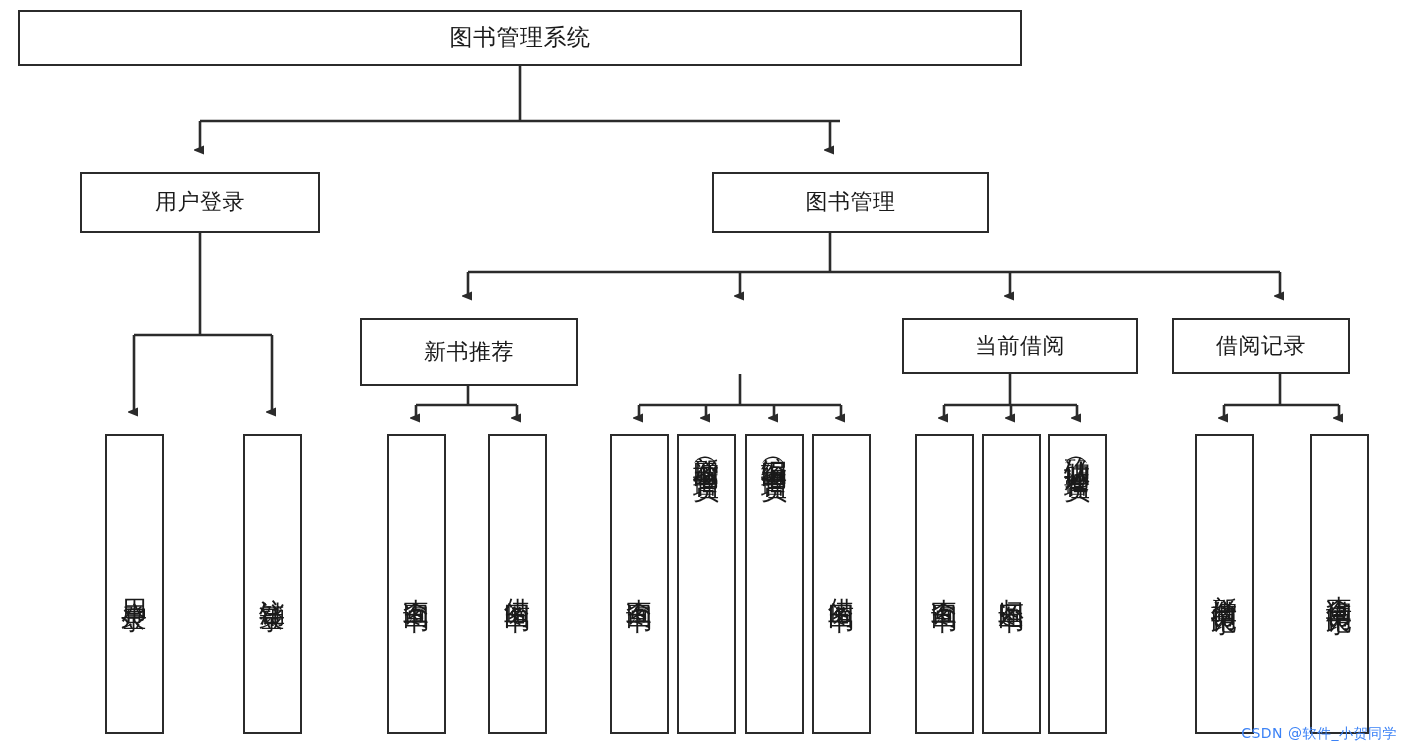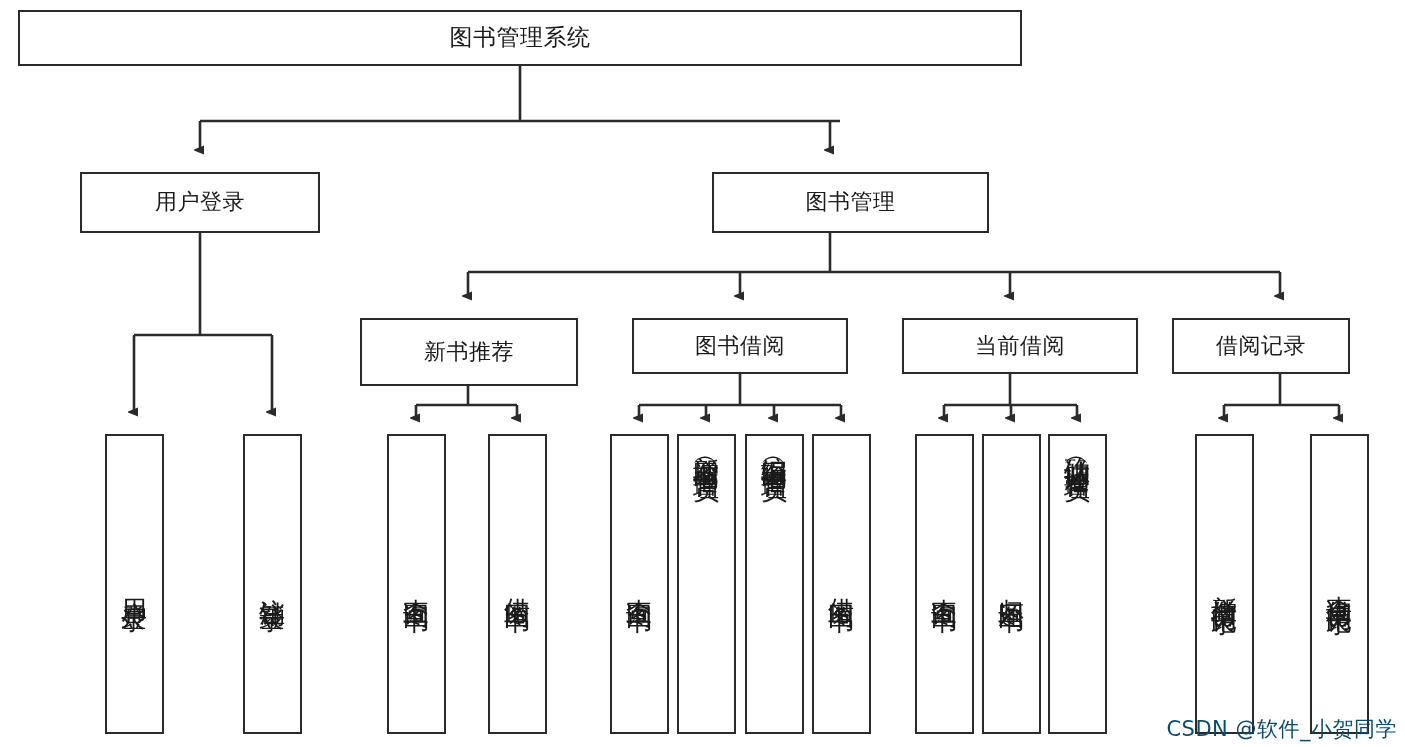--- a/index.html
+++ b/index.html
@@ -37,22 +37,22 @@
     line-height:1;
     letter-spacing:3px;
     margin:0 auto;
   }
   .v-node.mid .lbl{align-self:center;}
   svg.links{position:absolute;left:0;top:0;width:1405px;height:747px;pointer-events:none;}
   .watermark{
     position:absolute;
     right:8px;
     bottom:4px;
-    font-size:21px;
-    color:#0c4a6e;
+    font-size:14px;
+    color:#3b82f6;
     letter-spacing:0.5px;
     white-space:nowrap;
   }
 </style>
 </head>
 <body>
 
 <div id="canvas">
 
   <svg class="links" viewBox="0 0 1405 747">
@@ -112,23 +112,20 @@
   <div class="node h-node" style="left:80px;top:172px;width:240px;height:61px;">
     <span class="lbl">用户登录</span>
   </div>
   <div class="node h-node" style="left:712px;top:172px;width:277px;height:61px;">
     <span class="lbl">图书管理</span>
   </div>
 
   <div class="node h-node" style="left:360px;top:318px;width:218px;height:68px;">
     <span class="lbl">新书推荐</span>
   </div>
-  <div class="node h-node" style="left:632px;top:318px;width:216px;height:56px;">
-    <span class="lbl">图书借阅</span>
-  </div>
   <div class="node h-node" style="left:902px;top:318px;width:236px;height:56px;">
     <span class="lbl">当前借阅</span>
   </div>
   <div class="node h-node" style="left:1172px;top:318px;width:178px;height:56px;">
     <span class="lbl">借阅记录</span>
   </div>
 
   <div class="node v-node mid" style="left:105px;top:434px;width:59px;height:300px;">
     <span class="lbl">用户登录</span>
   </div>

